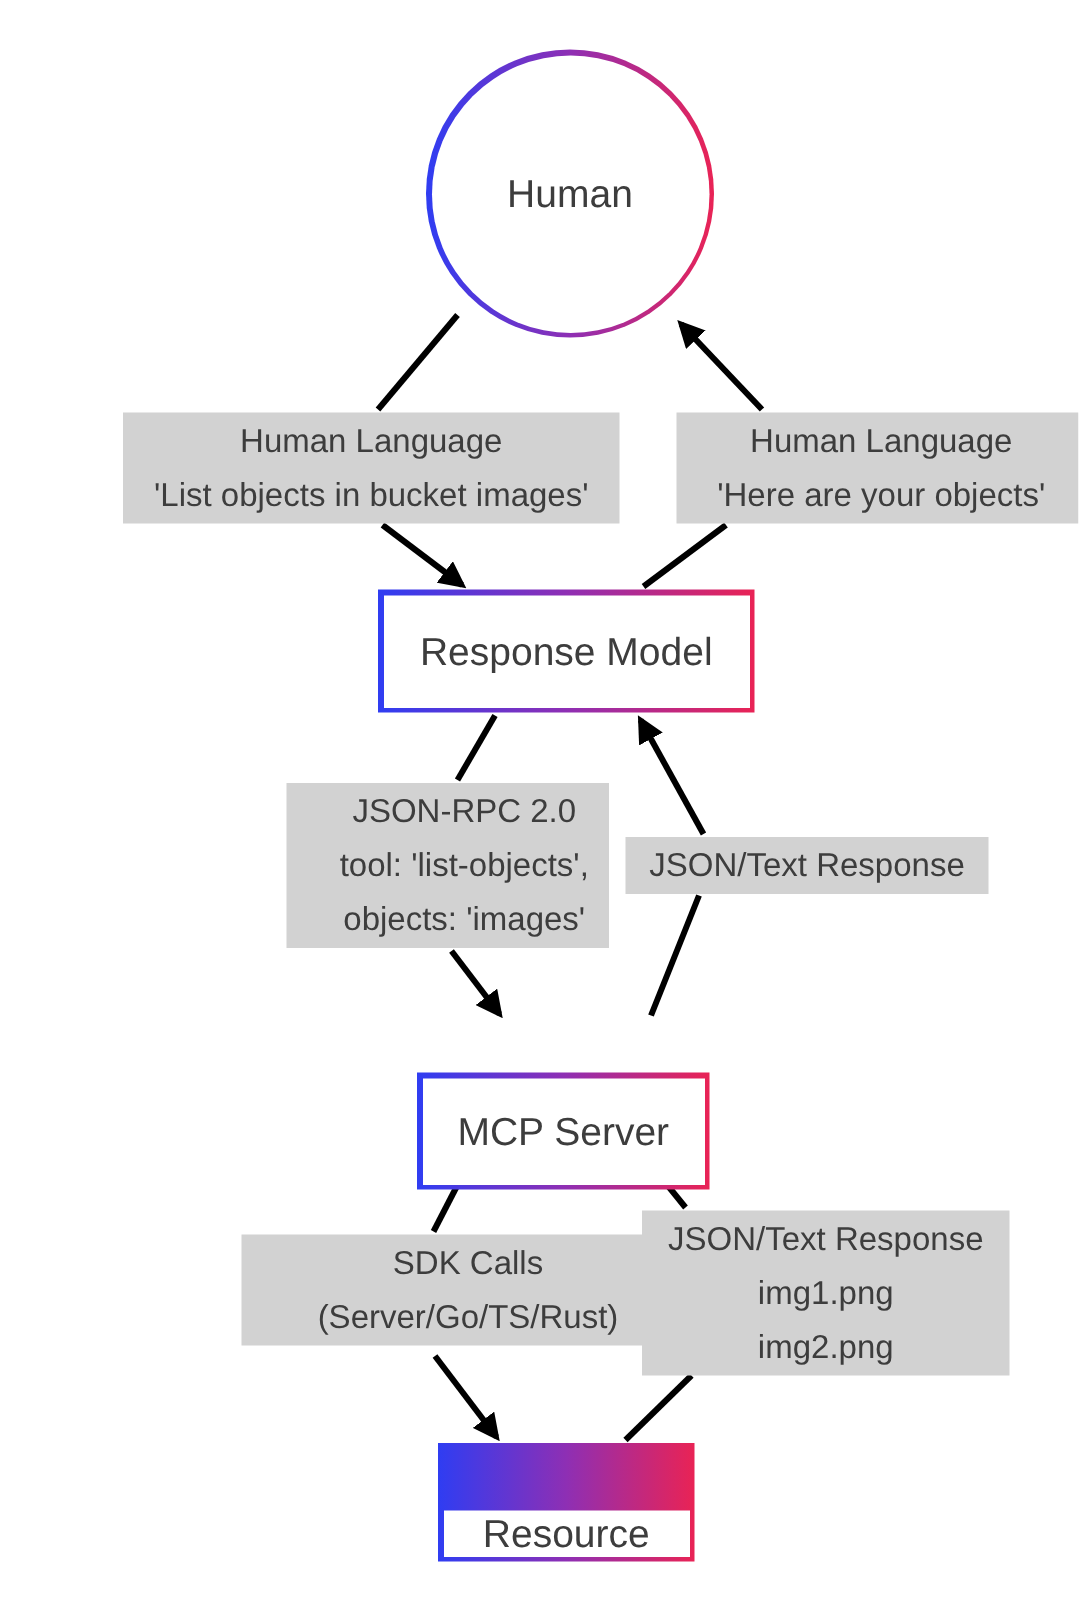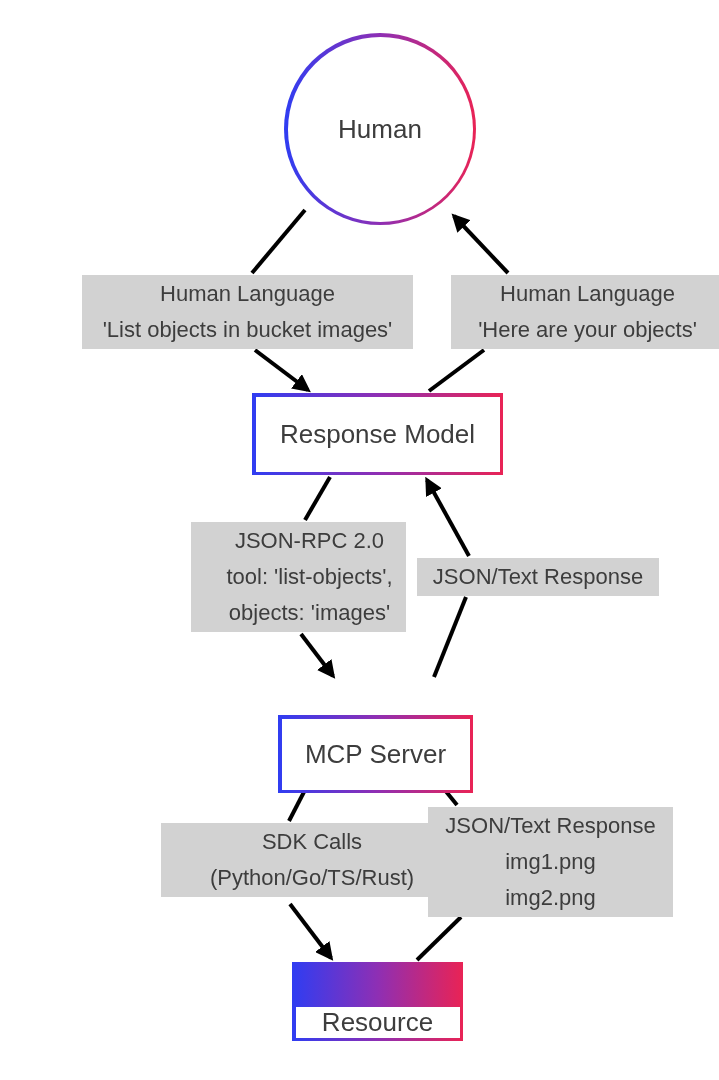--- a/index.html
+++ b/index.html
@@ -92,21 +92,21 @@
     <div>tool: 'list-objects',</div>
     <div>objects: 'images'</div>
   </div>
 
   <div class="edge-label" style="left:381px; top:558px; width:242px;">
     <div>JSON/Text Response</div>
   </div>
 
   <div class="edge-label" style="left:125px; top:823px; width:302px;">
     <div>SDK Calls</div>
-    <div>(Python/Go/TS/Rust)</div>
+    <div>(Server/Go/TS/Rust)</div>
   </div>
 
   <div class="edge-label" style="left:392px; top:807px; width:245px;">
     <div>JSON/Text Response</div>
     <div>img1.png</div>
     <div>img2.png</div>
   </div>
 
 </div>
 

